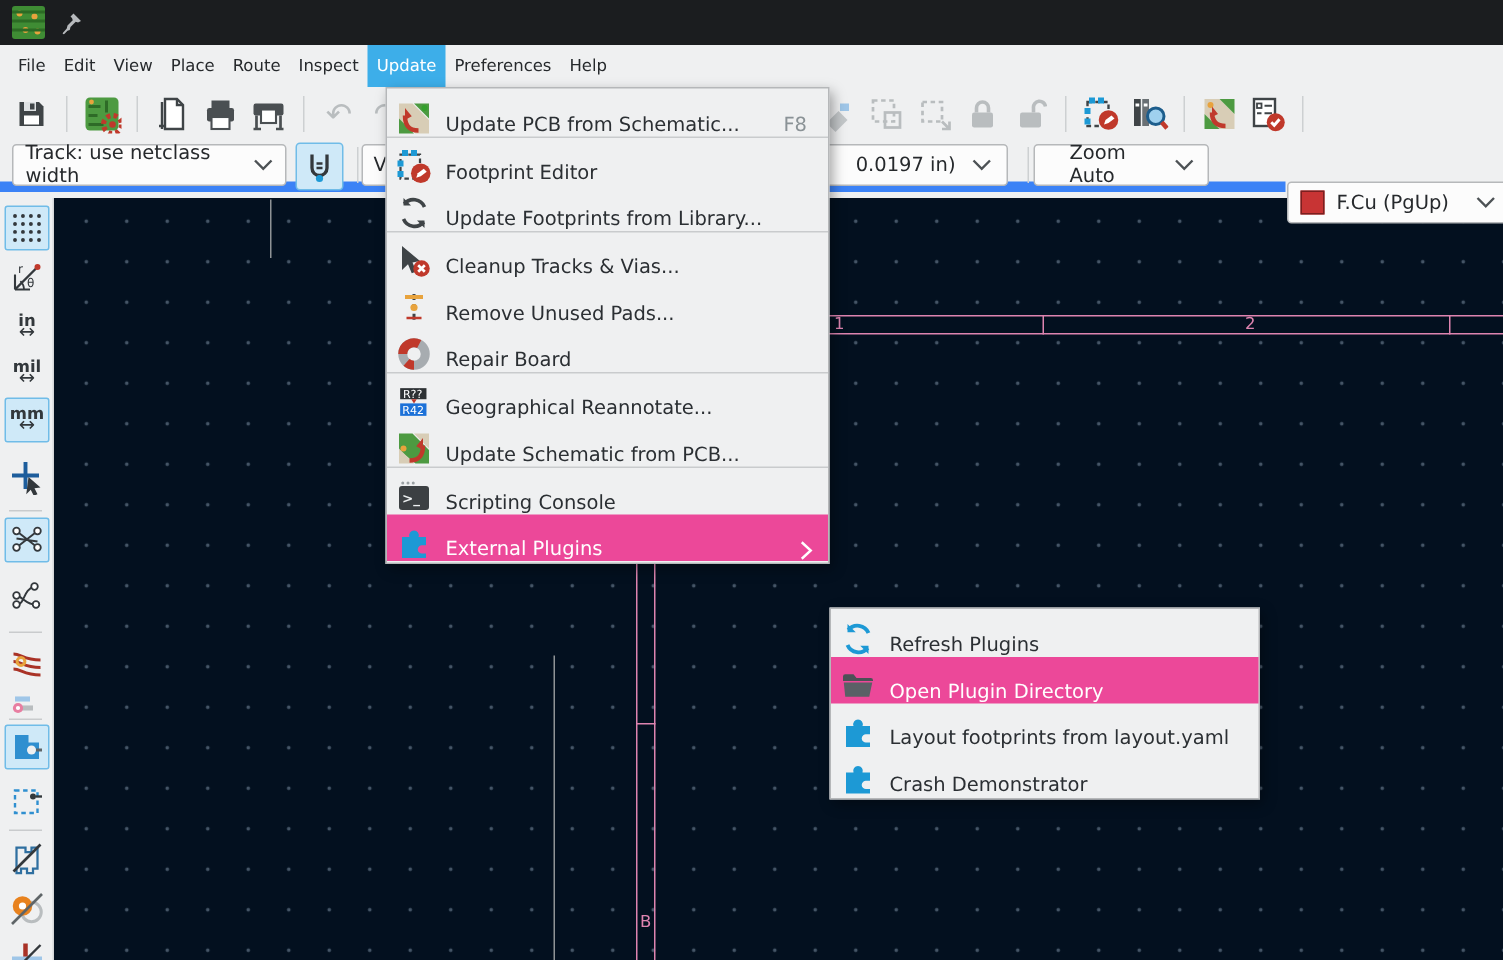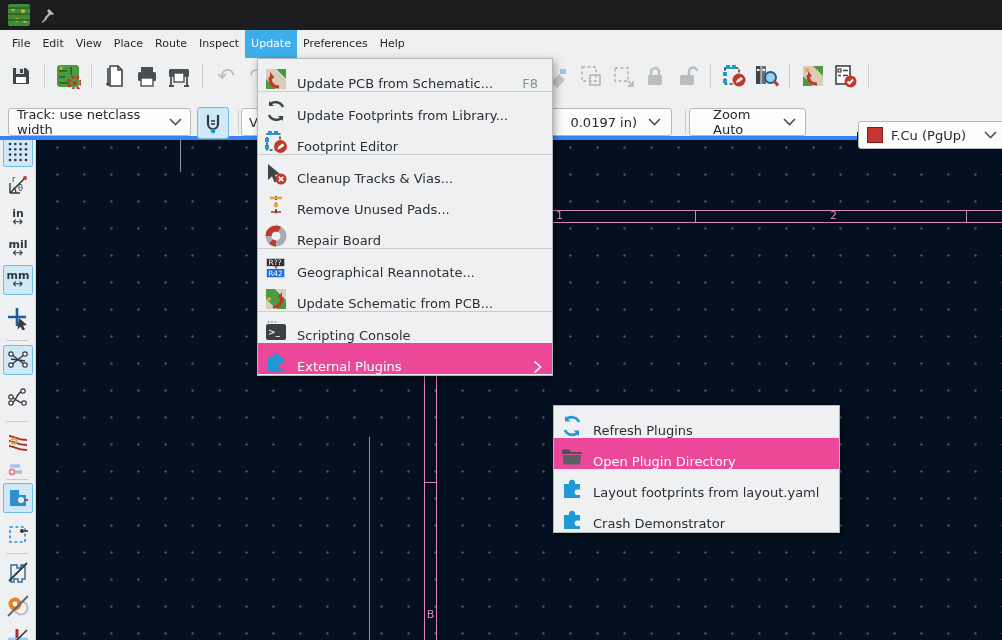--- a/index.html
+++ b/index.html
@@ -12,21 +12,21 @@
   .titlebar{position:absolute;left:0;top:0;width:1002px;height:30px;background:#1b1d1f;display:flex;align-items:center;padding-left:8px;box-sizing:border-box;gap:10px}
   .appicon{width:22px;height:22px;border-radius:2px;background:#3f8c34;position:relative;overflow:hidden}
   .appicon:before{content:"";position:absolute;left:3px;top:3px;width:4px;height:4px;background:#e8a33d;border-radius:50%;box-shadow:10px 2px 0 #e8a33d,4px 11px 0 #e8a33d,12px 12px 0 #e8a33d}
   .appicon:after{content:"";position:absolute;left:0;top:9px;width:22px;height:2px;background:#2c6b24;box-shadow:0 6px 0 #2c6b24,0 -6px 0 #2c6b24}
   
   .menubar{position:absolute;left:0;top:30px;width:1002px;height:28px;background:#eff0f1;display:flex;align-items:stretch;padding-left:6px;box-sizing:border-box;z-index:6}
   .menubar .m{font-size:11px;color:#26292c;line-height:28px;padding:0 6px;cursor:default}
   .menubar .m.active{background:#3daee9;color:#fff}
   
   .toolbar1{position:absolute;left:0;top:58px;width:1002px;height:38px;background:#eff0f1;z-index:5}
-  .toolbar2{position:absolute;left:0;top:104px;width:857px;height:36px;background:#eff0f1;z-index:5;border-bottom:4px solid #3b82f6;box-sizing:border-box}
+  .toolbar2{position:absolute;left:0;top:92px;width:857px;height:36px;background:#eff0f1;z-index:5;border-bottom:7px solid #3b82f6;box-sizing:border-box}
   .tgroup{position:absolute;top:5px;display:flex;align-items:center;gap:6px}
   .tbtn{width:26px;height:26px;display:flex;align-items:center;justify-content:center}
   .tsep{width:1px;height:24px;background:#cdd0d2;margin:0 4px}
   .combo{position:absolute;height:28px;background:#fcfcfc;border:1px solid #b6b8ba;border-radius:3px;box-sizing:border-box;display:flex;align-items:center;font-size:13px;color:#26292c}
   .combo .chev{margin-left:auto}
   .toggle-on{background:#cfe9f8;border:1px solid #70bce8;border-radius:3px}
   .swatch{width:14px;height:14px;background:#c83434;border:1px solid #7a1f1f;margin:0 8px 0 8px}
   
   .lefttb{position:absolute;left:0;top:132px;width:36px;height:508px;background:#eff0f1;z-index:4;border-right:1px solid #d6d8d9;box-sizing:border-box}
   .ltool{position:absolute;left:3px;width:30px;height:30px;display:flex;align-items:center;justify-content:center;box-sizing:border-box}
@@ -413,41 +413,41 @@
           <path d="M6 5v8l4.5-2.5z" fill="#c0392b"></path>
         </svg>
     </span>
     <span class="mlabel">Update PCB from Schematic...</span>
     <span class="mshortcut">F8</span>
   </div>
   <div class="msep"></div>
   <div class="mi">
     <span class="mico">
       <svg width="24" height="24" viewBox="0 0 24 24">
-          <path d="M19 8a8 8 0 0 0-13.5-2M5 16a8 8 0 0 0 13.5 2" fill="none" stroke="#3f4447" stroke-width="2.4"></path>
-          <path d="M5 2v5h5z" fill="#3f4447"></path>
-          <path d="M19 22v-5h-5z" fill="#3f4447"></path>
-        </svg>
-    </span>
-    <span class="mlabel">Update Footprints from Library...</span>
-  </div>
-  <div class="mi">
-    <span class="mico">
-      <svg width="24" height="24" viewBox="0 0 24 24">
           <rect x="3" y="4" width="13" height="16" fill="none" stroke="#3f4447" stroke-width="1.5" stroke-dasharray="3 2.2"></rect>
           <rect x="4" y="1" width="4" height="4" fill="#1d99d5"></rect>
           <rect x="10" y="1" width="4" height="4" fill="#1d99d5"></rect>
           <rect x="1" y="8" width="4" height="4" fill="#1d99d5"></rect>
           <rect x="1" y="15" width="4" height="4" fill="#1d99d5"></rect>
           <circle cx="16.5" cy="16.5" r="6.5" fill="#c0392b"></circle>
           <path d="M13.5 19.5l1-3 4-3 2 2-4 3z" fill="#fff"></path>
         </svg>
     </span>
     <span class="mlabel">Footprint Editor</span>
   </div>
+  <div class="mi">
+    <span class="mico">
+      <svg width="24" height="24" viewBox="0 0 24 24">
+          <path d="M19 8a8 8 0 0 0-13.5-2M5 16a8 8 0 0 0 13.5 2" fill="none" stroke="#3f4447" stroke-width="2.4"></path>
+          <path d="M5 2v5h5z" fill="#3f4447"></path>
+          <path d="M19 22v-5h-5z" fill="#3f4447"></path>
+        </svg>
+    </span>
+    <span class="mlabel">Update Footprints from Library...</span>
+  </div>
   <div class="msep"></div>
   <div class="mi">
     <span class="mico">
       <svg width="24" height="24" viewBox="0 0 24 24">
           <path d="M4 2l12 10-5 1 2.5 6-3 1.2-2.5-6L4 18z" fill="#3f4447"></path>
           <circle cx="17" cy="17" r="5.5" fill="#c0392b"></circle>
           <path d="M14.8 14.8l4.4 4.4M19.2 14.8l-4.4 4.4" stroke="#fff" stroke-width="1.8"></path>
         </svg>
     </span>
     <span class="mlabel">Cleanup Tracks &amp; Vias...</span>

